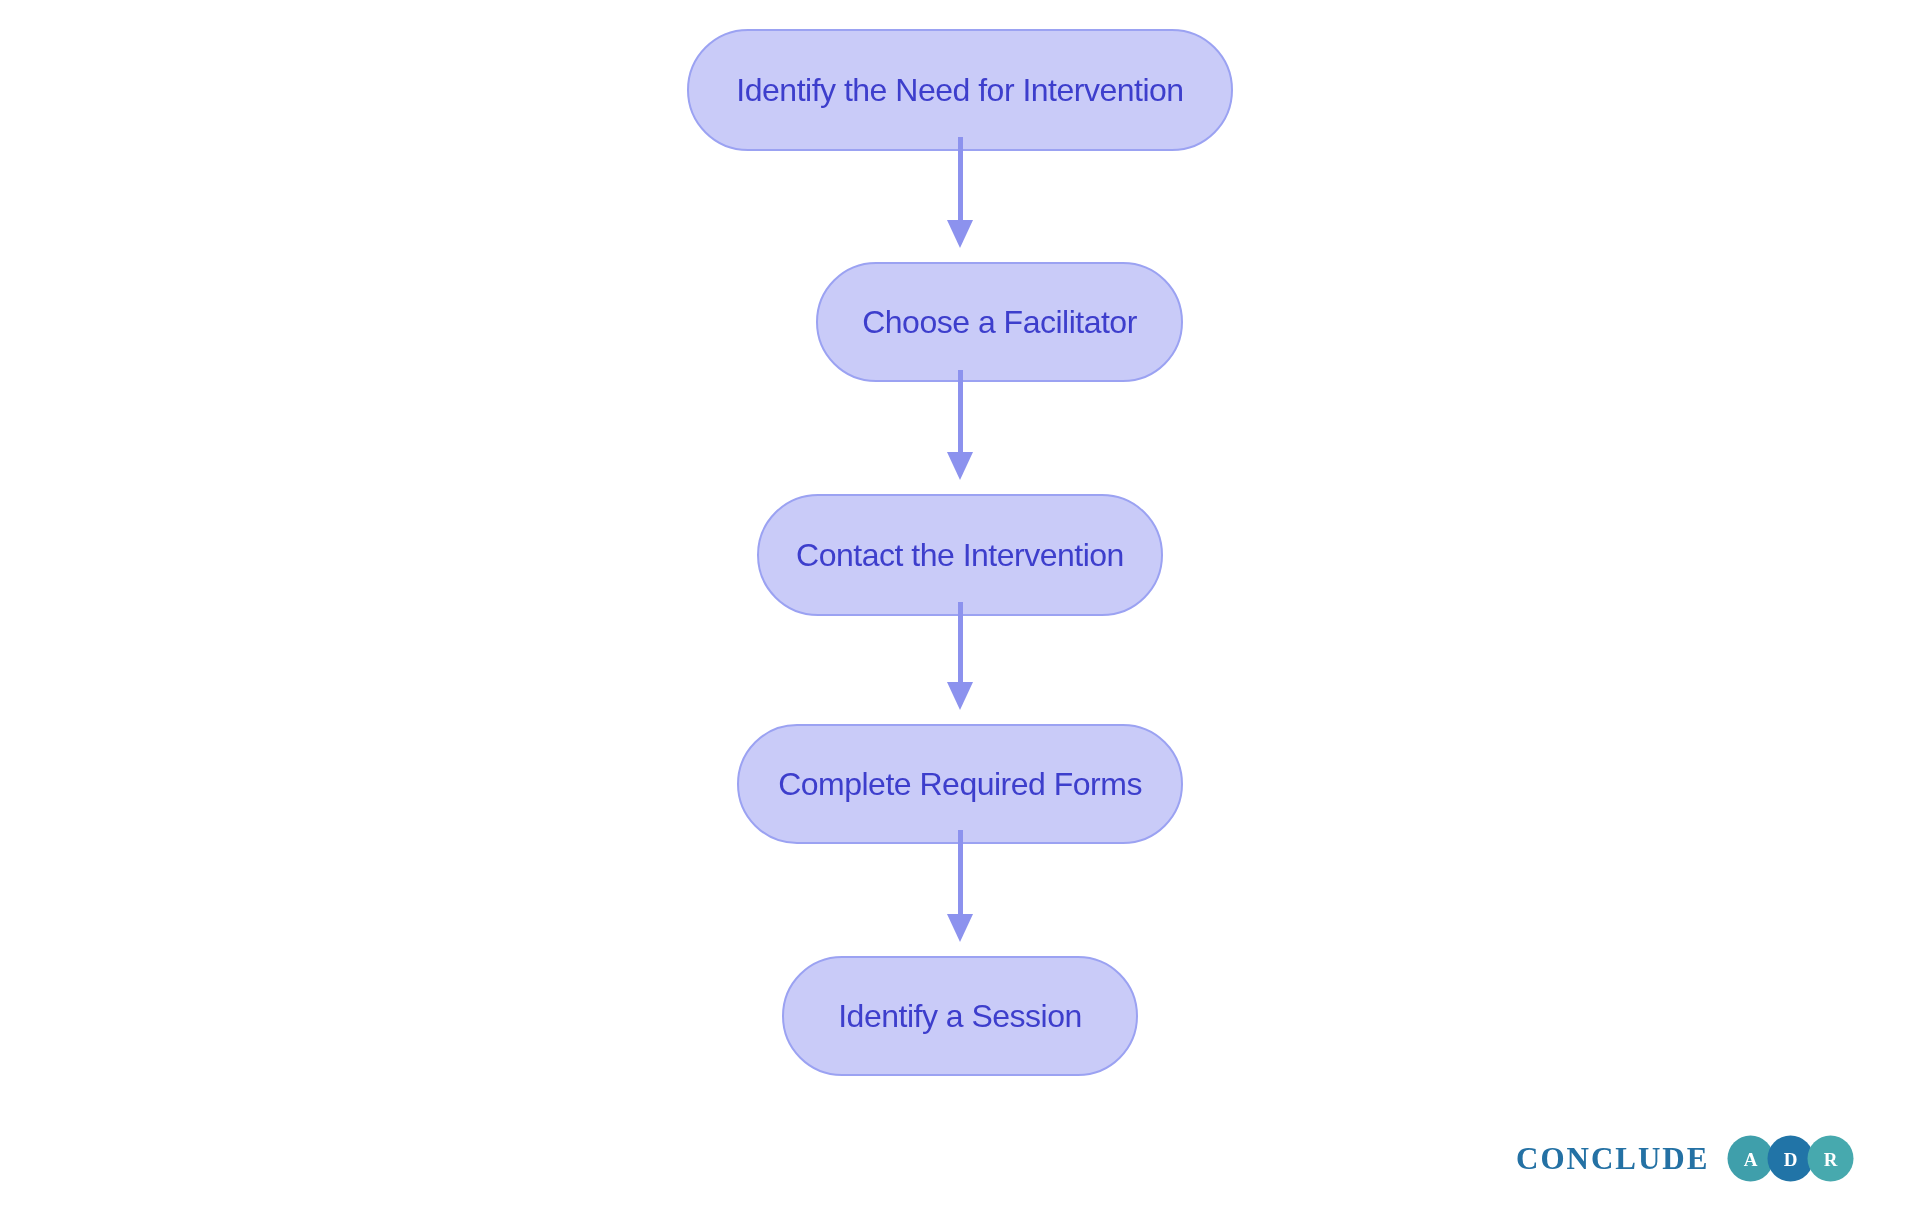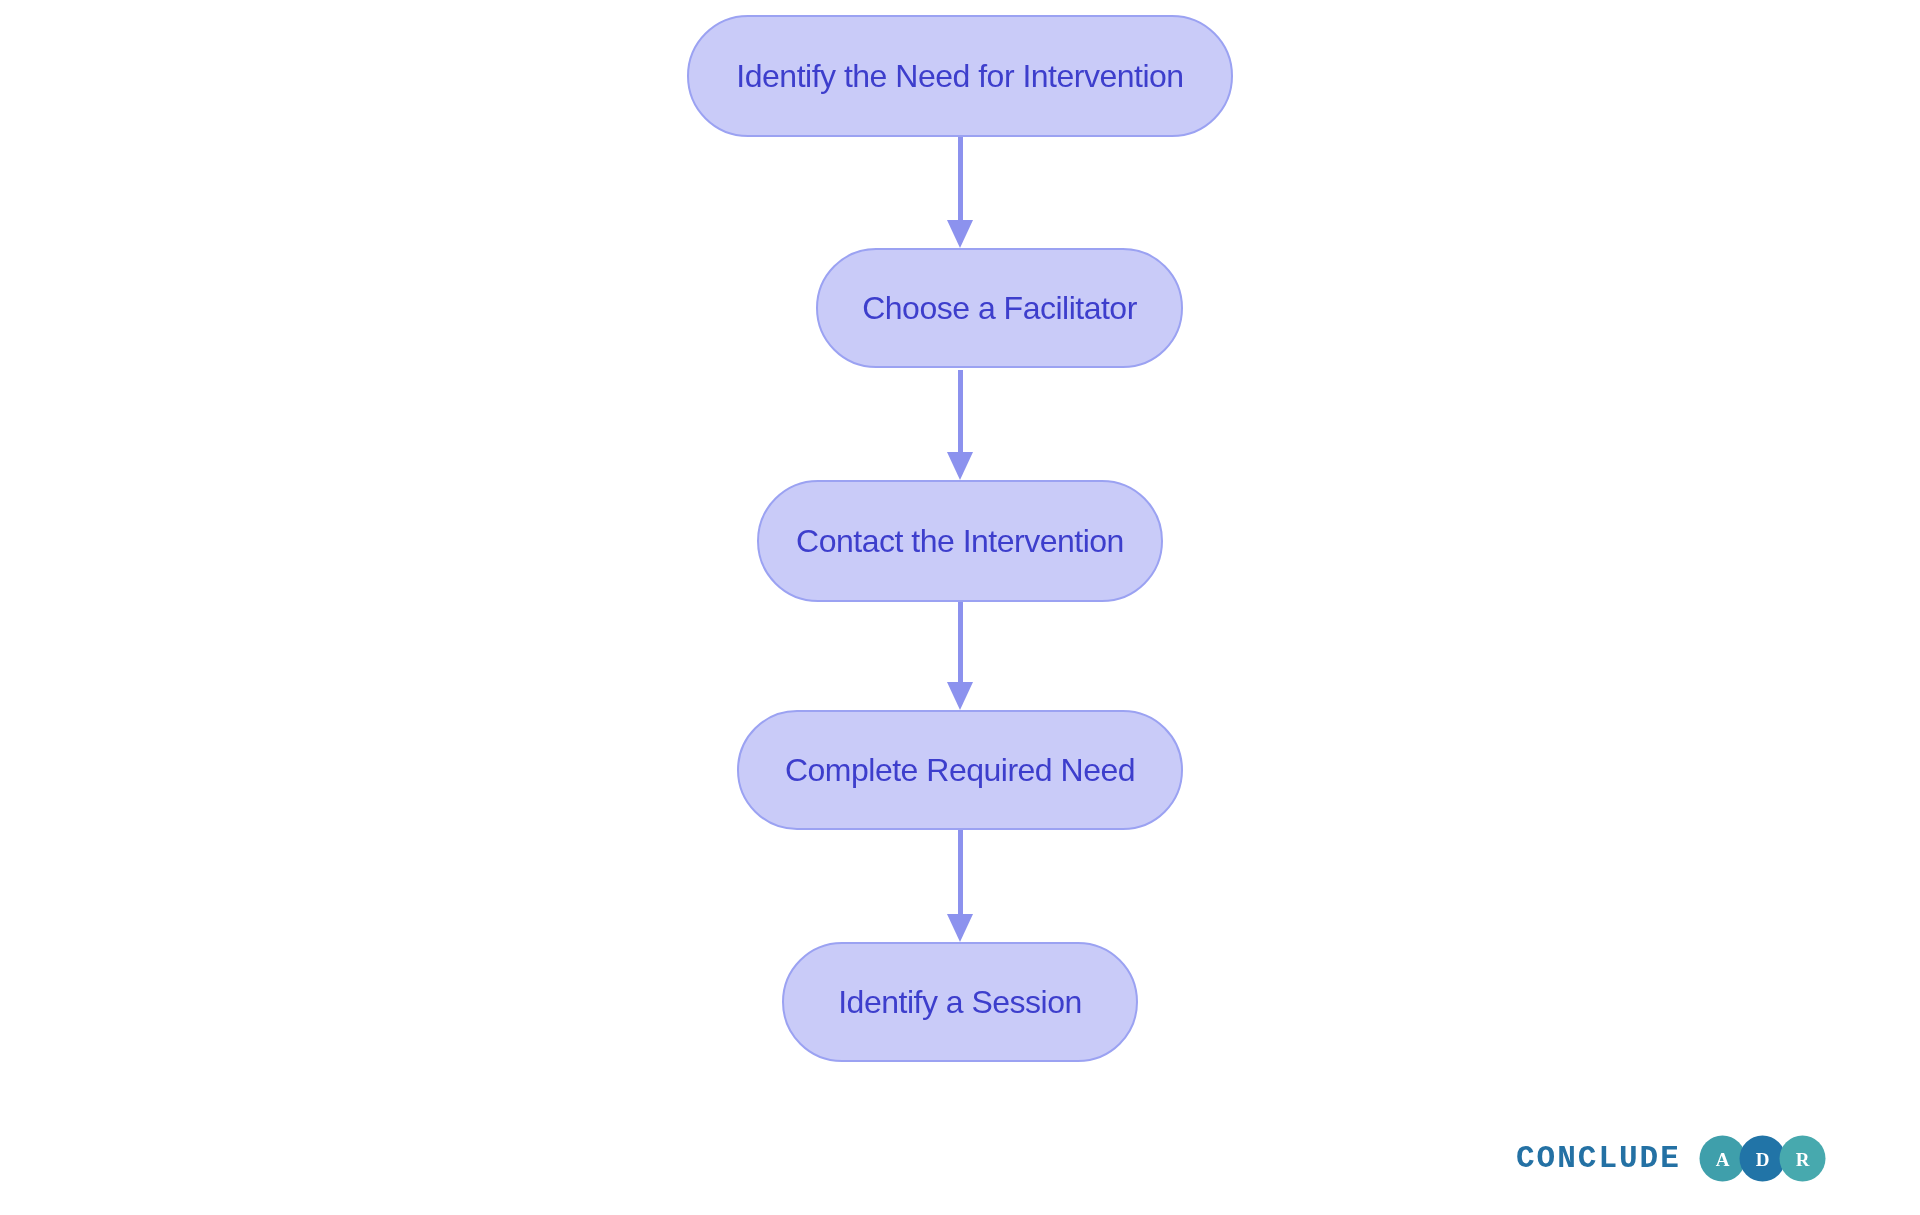--- a/index.html
+++ b/index.html
@@ -20,20 +20,21 @@
     display: flex;
     align-items: center;
     justify-content: center;
     background: #c9cbf8;
     border: 2px solid #9ba2f2;
     border-radius: 61px;
     color: #3d3ecc;
     font-size: 32px;
     letter-spacing: -0.5px;
     text-align: center;
+    margin-top: 14px;
   }
   .node-0 { left: 687px; top: 15px;  width: 546px; height: 122px; }
   .node-1 { left: 816px; top: 248px; width: 367px; height: 120px; justify-content: center; }
   .node-2 { left: 757px; top: 480px; width: 406px; height: 122px; }
   .node-3 { left: 737px; top: 710px; width: 446px; height: 120px; }
   .node-4 { left: 782px; top: 942px; width: 356px; height: 120px; }
 
   
   .arrow {
     position: absolute;
@@ -68,21 +69,21 @@
   .logo {
     position: absolute;
     left: 1516px;
     top: 1128px;
     height: 60px;
     display: flex;
     align-items: center;
     gap: 18px;
   }
   .wordmark {
-    font-family: Liberation Mono, monospace;
+    font-family: Liberation Serif, serif;
     font-weight: bold;
     font-size: 31px;
     letter-spacing: 2px;
     color: #2471a4;
     line-height: 1;
   }
   .badge-letter {
     font-family: "Liberation Serif", serif;
     font-weight: bold;
     font-size: 19px;
@@ -115,21 +116,21 @@
   <div class="flow-node node-2">
     <span>Contact the Intervention</span>
   </div>
 
   <div class="arrow arrow-2">
     <div class="shaft"></div>
     <div class="head"></div>
   </div>
 
   <div class="flow-node node-3">
-    <span>Complete Required Need</span>
+    <span>Complete Required Forms</span>
   </div>
 
   <div class="arrow arrow-3">
     <div class="shaft"></div>
     <div class="head"></div>
   </div>
 
   <div class="flow-node node-4">
     <span>Identify a Session</span>
   </div>

